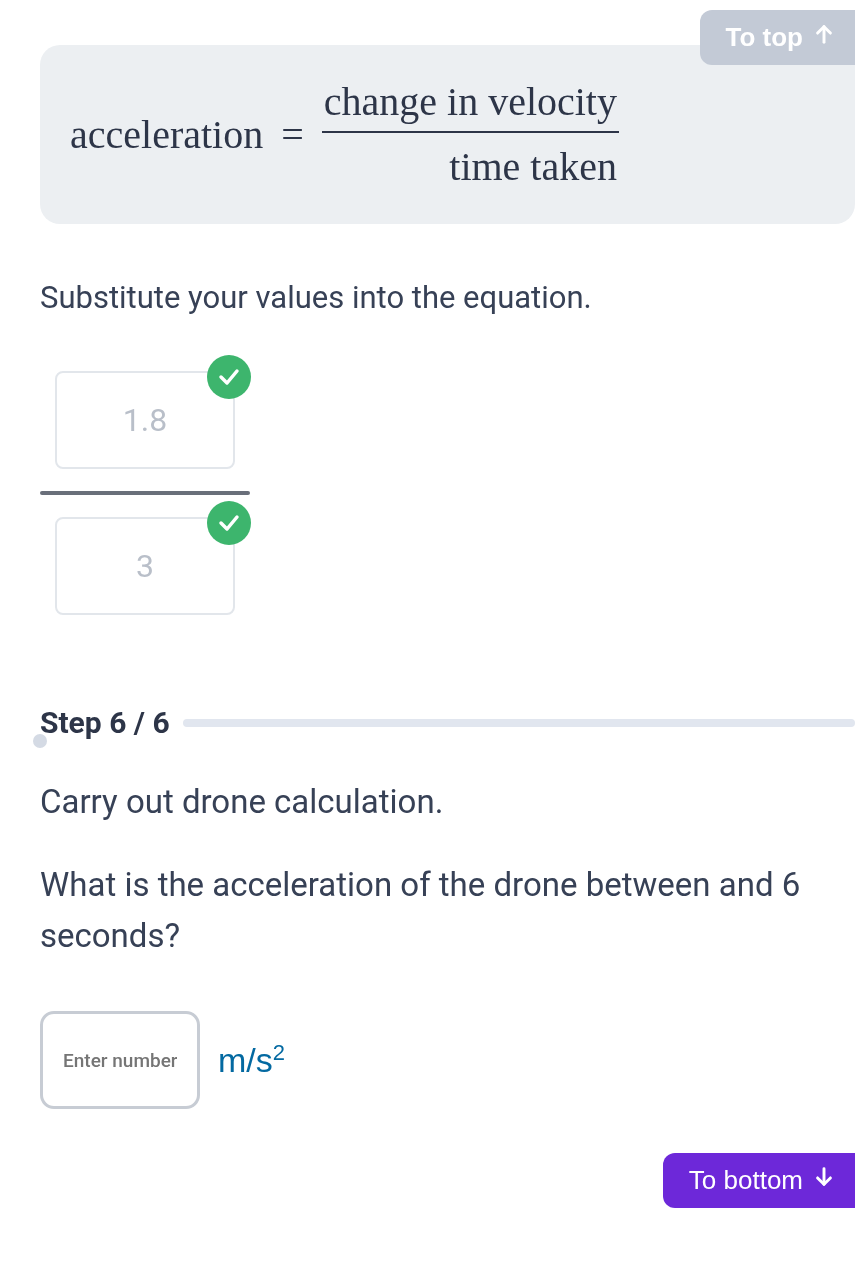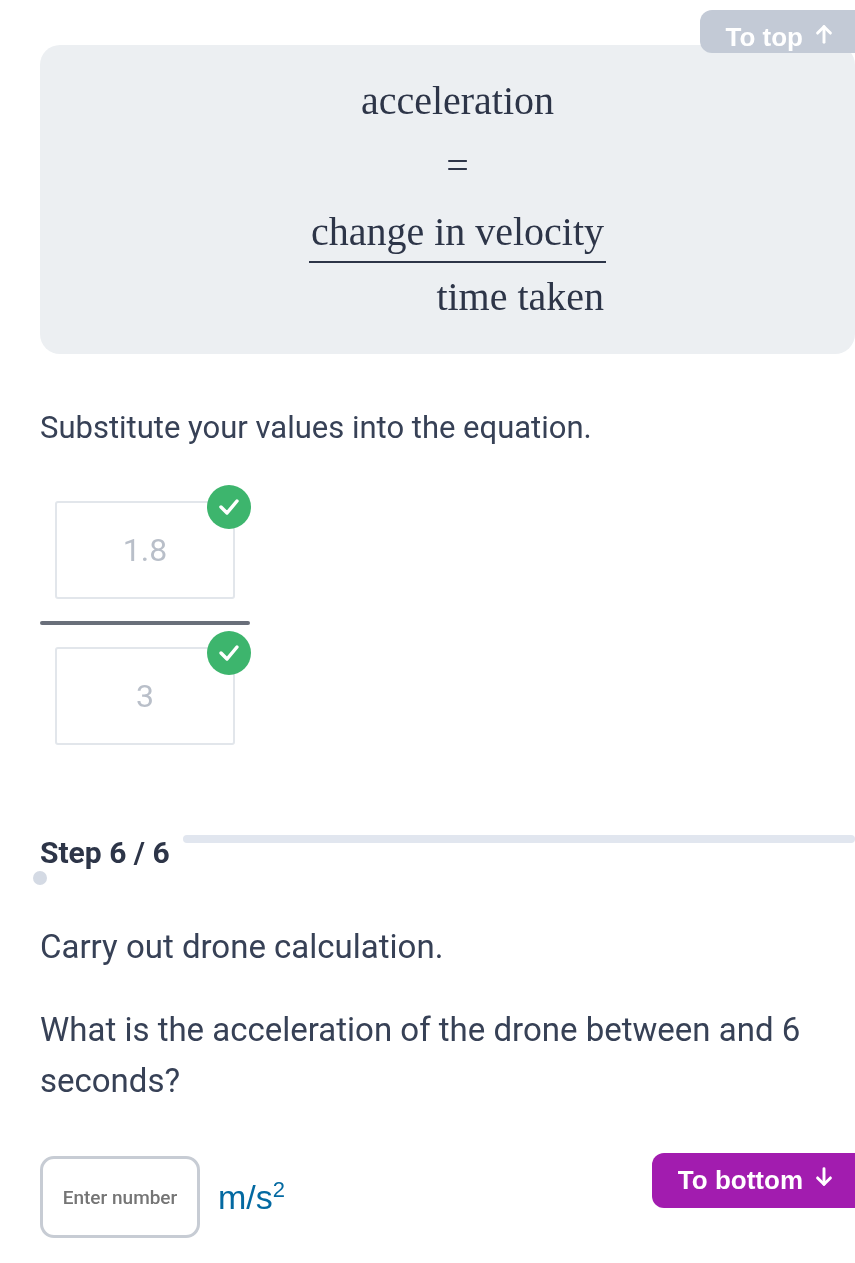--- a/index.html
+++ b/index.html
@@ -9,87 +9,87 @@
     background:#ffffff;
     overflow:hidden;
     color:#374156;
     position:relative;
   }
   .content{padding:0 0 0 40px}
   .to-top-btn{
     position:absolute;top:10px;right:0;
     background:#c3cad6;color:#ffffff;
     border:none;border-radius:12px 0 0 12px;
-    padding:12px 20px 0 26px;
+    padding:12px 20px 12px 26px;
     font-size:26px;font-weight:600;
     display:flex;align-items:center;gap:10px;
     cursor:pointer;
   }
   .to-bottom-btn{
     position:absolute;bottom:55px;right:0;
-    background:#a21caf;color:#ffffff;
+    background:#6d28d9;color:#ffffff;
     border:none;border-radius:12px 0 0 12px;
     padding:12px 20px 12px 26px;
-    font-size:26px;font-weight:700;
+    font-size:26px;font-weight:400;
     display:flex;align-items:center;gap:10px;
     cursor:pointer;
   }
   .arrow-up-icon,.arrow-down-icon{display:inline-block;font-weight:700}
   .formula-card{
     background:#eceff2;border-radius:20px;
     margin-top:45px;margin-right:0;
     padding:32px 10px 32px 30px;
     font-family:"Georgia","Times New Roman",serif;
     font-size:40px;color:#2d3548;
-    display:flex;align-items:center;gap:18px;flex-direction:column;
+    display:flex;align-items:center;gap:18px;
   }
   .fraction{display:inline-flex;flex-direction:column;align-items:flex-end;line-height:1.25}
   .fraction .num{border-bottom:2px solid #2d3548;padding:0 2px 4px}
   .fraction .den{padding:9px 2px 0}
   .instruction{
     font-size:31px;color:#374156;
     margin-top:55px;margin-bottom:55px;
     font-weight:400;
   }
   .subst-block{
     display:flex;align-items:center;gap:20px;
     font-size:33px;color:#4a5468;
     margin-bottom:90px;
   }
   .subst-frac{display:flex;flex-direction:column;align-items:center;gap:22px}
   .subst-divider{width:210px;height:4px;background:#696f7a;border-radius:2px}
   .answer-box{
     position:relative;
-    border:2px solid #e2e6eb;border-radius:3px;
+    border:2px solid #e2e6eb;border-radius:8px;
     width:180px;height:98px;
     display:flex;align-items:center;justify-content:center;
     font-size:32px;color:#b9bfc9;font-weight:400;
   }
   .check-badge{
     position:absolute;top:-18px;right:-18px;
     width:44px;height:44px;border-radius:50%;
     background:#3db56d;display:flex;align-items:center;justify-content:center;
   }
   .check-badge svg{width:24px;height:24px}
   .step-row{
-    display:flex;gap:13px;
-    margin-bottom:51px;
+    display:flex;align-items:center;gap:13px;
+    margin-bottom:36px;
   }
   .step-label{font-size:30px;font-weight:700;color:#2d3548}
   .step-divider{flex:1;height:8px;background:#e1e6ef;border-radius:4px}
   .step-bullet{width:14px;height:14px;border-radius:50%;background:#d4dae4;position:absolute;left:-7px}
   .step-wrap{position:relative;display:flex;align-items:center;width:100%}
   .q-text{font-size:33px;color:#374156;font-weight:400;line-height:1.55;margin-bottom:32px}
   .answer-row{display:flex;align-items:center;gap:18px;margin-top:50px}
   .num-input{
     border:3px solid #c7ccd4;border-radius:14px;
-    width:160px;height:82px;
+    width:160px;height:98px;
     font-size:19px;color:#aeb4be;
-    padding:0 0;outline:none;
-    font-family:inherit;font-weight:500;text-align:center;
+    padding:0 20px;outline:none;
+    font-family:inherit;font-weight:500;
   }
   .unit{font-size:34px;color:#0369a1;font-family:-apple-system,BlinkMacSystemFont,"Segoe UI",sans-serif}
   .unit sup{font-size:22px;vertical-align:super}
 </style>
 </head>
 <body>
 
 <button class="to-top-btn">
   <span>To top</span>
   <span class="arrow-up-icon">

